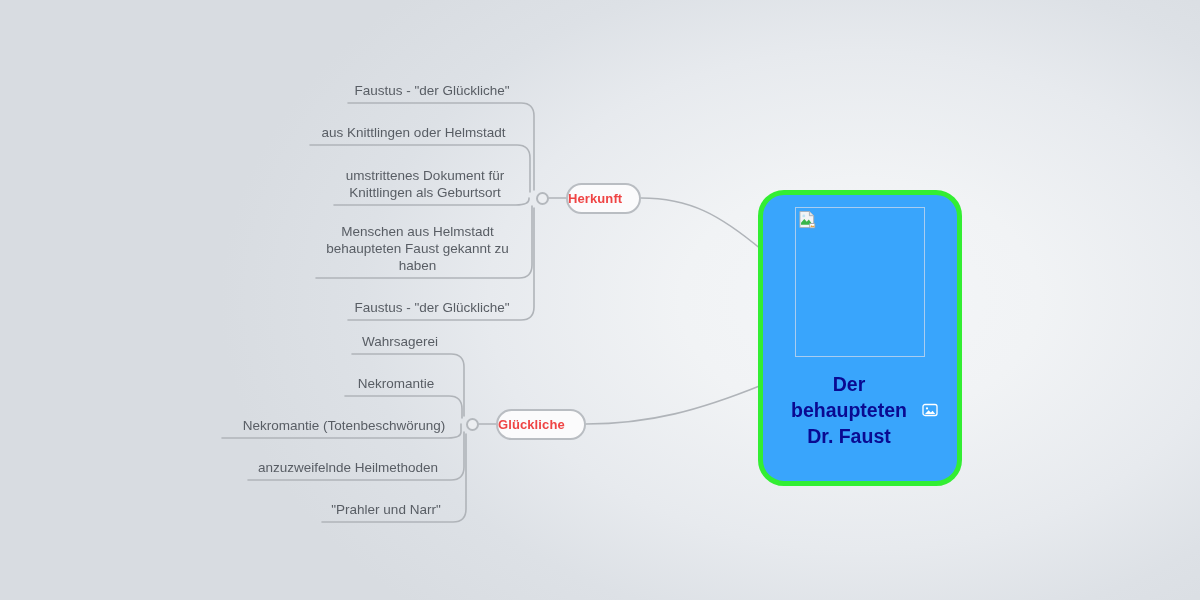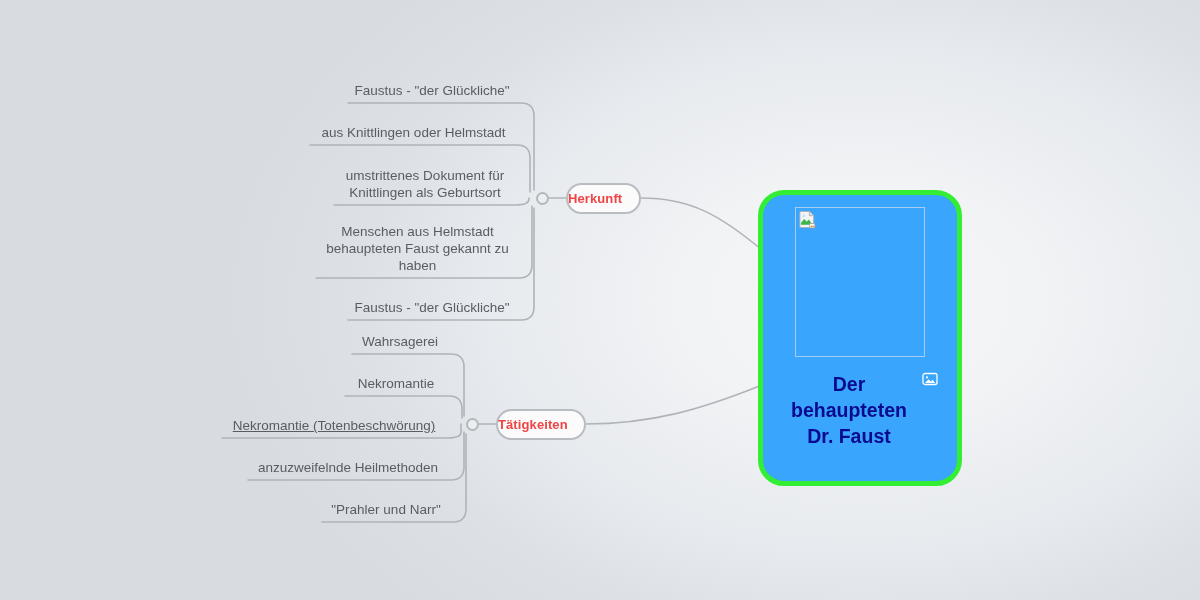--- a/index.html
+++ b/index.html
@@ -96,20 +96,21 @@
   #broken-img {
     position: absolute;
     left: 2px;
     top: 2px;
     width: 19px;
     height: 19px;
   }
   #central-title-row {
     margin-top: 14px;
     display: flex;
+    align-items: center;
     justify-content: center;
     width: 100%;
   }
   #central-title {
     color: #0a0a91;
     font-size: 19.5px;
     font-weight: bold;
     line-height: 26px;
     text-align: center;
     width: 134px;
@@ -175,30 +176,30 @@
   <div class="hub" style="left:536px; top:192px;"></div>
 
   <div class="pill" style="left:566px; top:183px; width:75px; height:31px;">
     <span>Herkunft</span>
   </div>
 
   <div class="leaf" style="left:352px; top:333px; width:96px;">Wahrsagerei</div>
 
   <div class="leaf" style="left:345px; top:375px; width:102px;">Nekromantie</div>
 
-  <div class="leaf" style="left:222px; top:417px; width:224px;text-decoration:underline;">Nekromantie (Totenbeschwörung)</div>
+  <div class="leaf" style="left:232px; top:417px; width:224px;">Nekromantie (Totenbeschwörung)</div>
 
   <div class="leaf" style="left:248px; top:459px; width:200px;">anzuzweifelnde Heilmethoden</div>
 
   <div class="leaf" style="left:322px; top:501px; width:128px;">"Prahler und Narr"</div>
 
   <div class="hub" style="left:466px; top:418px;"></div>
 
   <div class="pill" style="left:496px; top:409px; width:90px; height:31px;">
-    <span>Tätigkeiten</span>
+    <span>Glückliche</span>
   </div>
 
   <div id="central">
 
     <div id="central-image-frame">
 
       <svg id="broken-img" viewBox="0 0 20 20">
         <path d="M2 1.5 H12 L16.5 6 V18.5 H2 Z" fill="#f2f4f6" stroke="#a8aeb5" stroke-width="1"></path>
         <path d="M12 1.5 V6 H16.5" fill="#dfe3e8" stroke="#a8aeb5" stroke-width="1"></path>
         <path d="M3.2 13.5 L6.6 9.6 L9.2 12.4 L11.4 10 L15.3 15.5 H3.2 Z" fill="#39b54a"></path>

